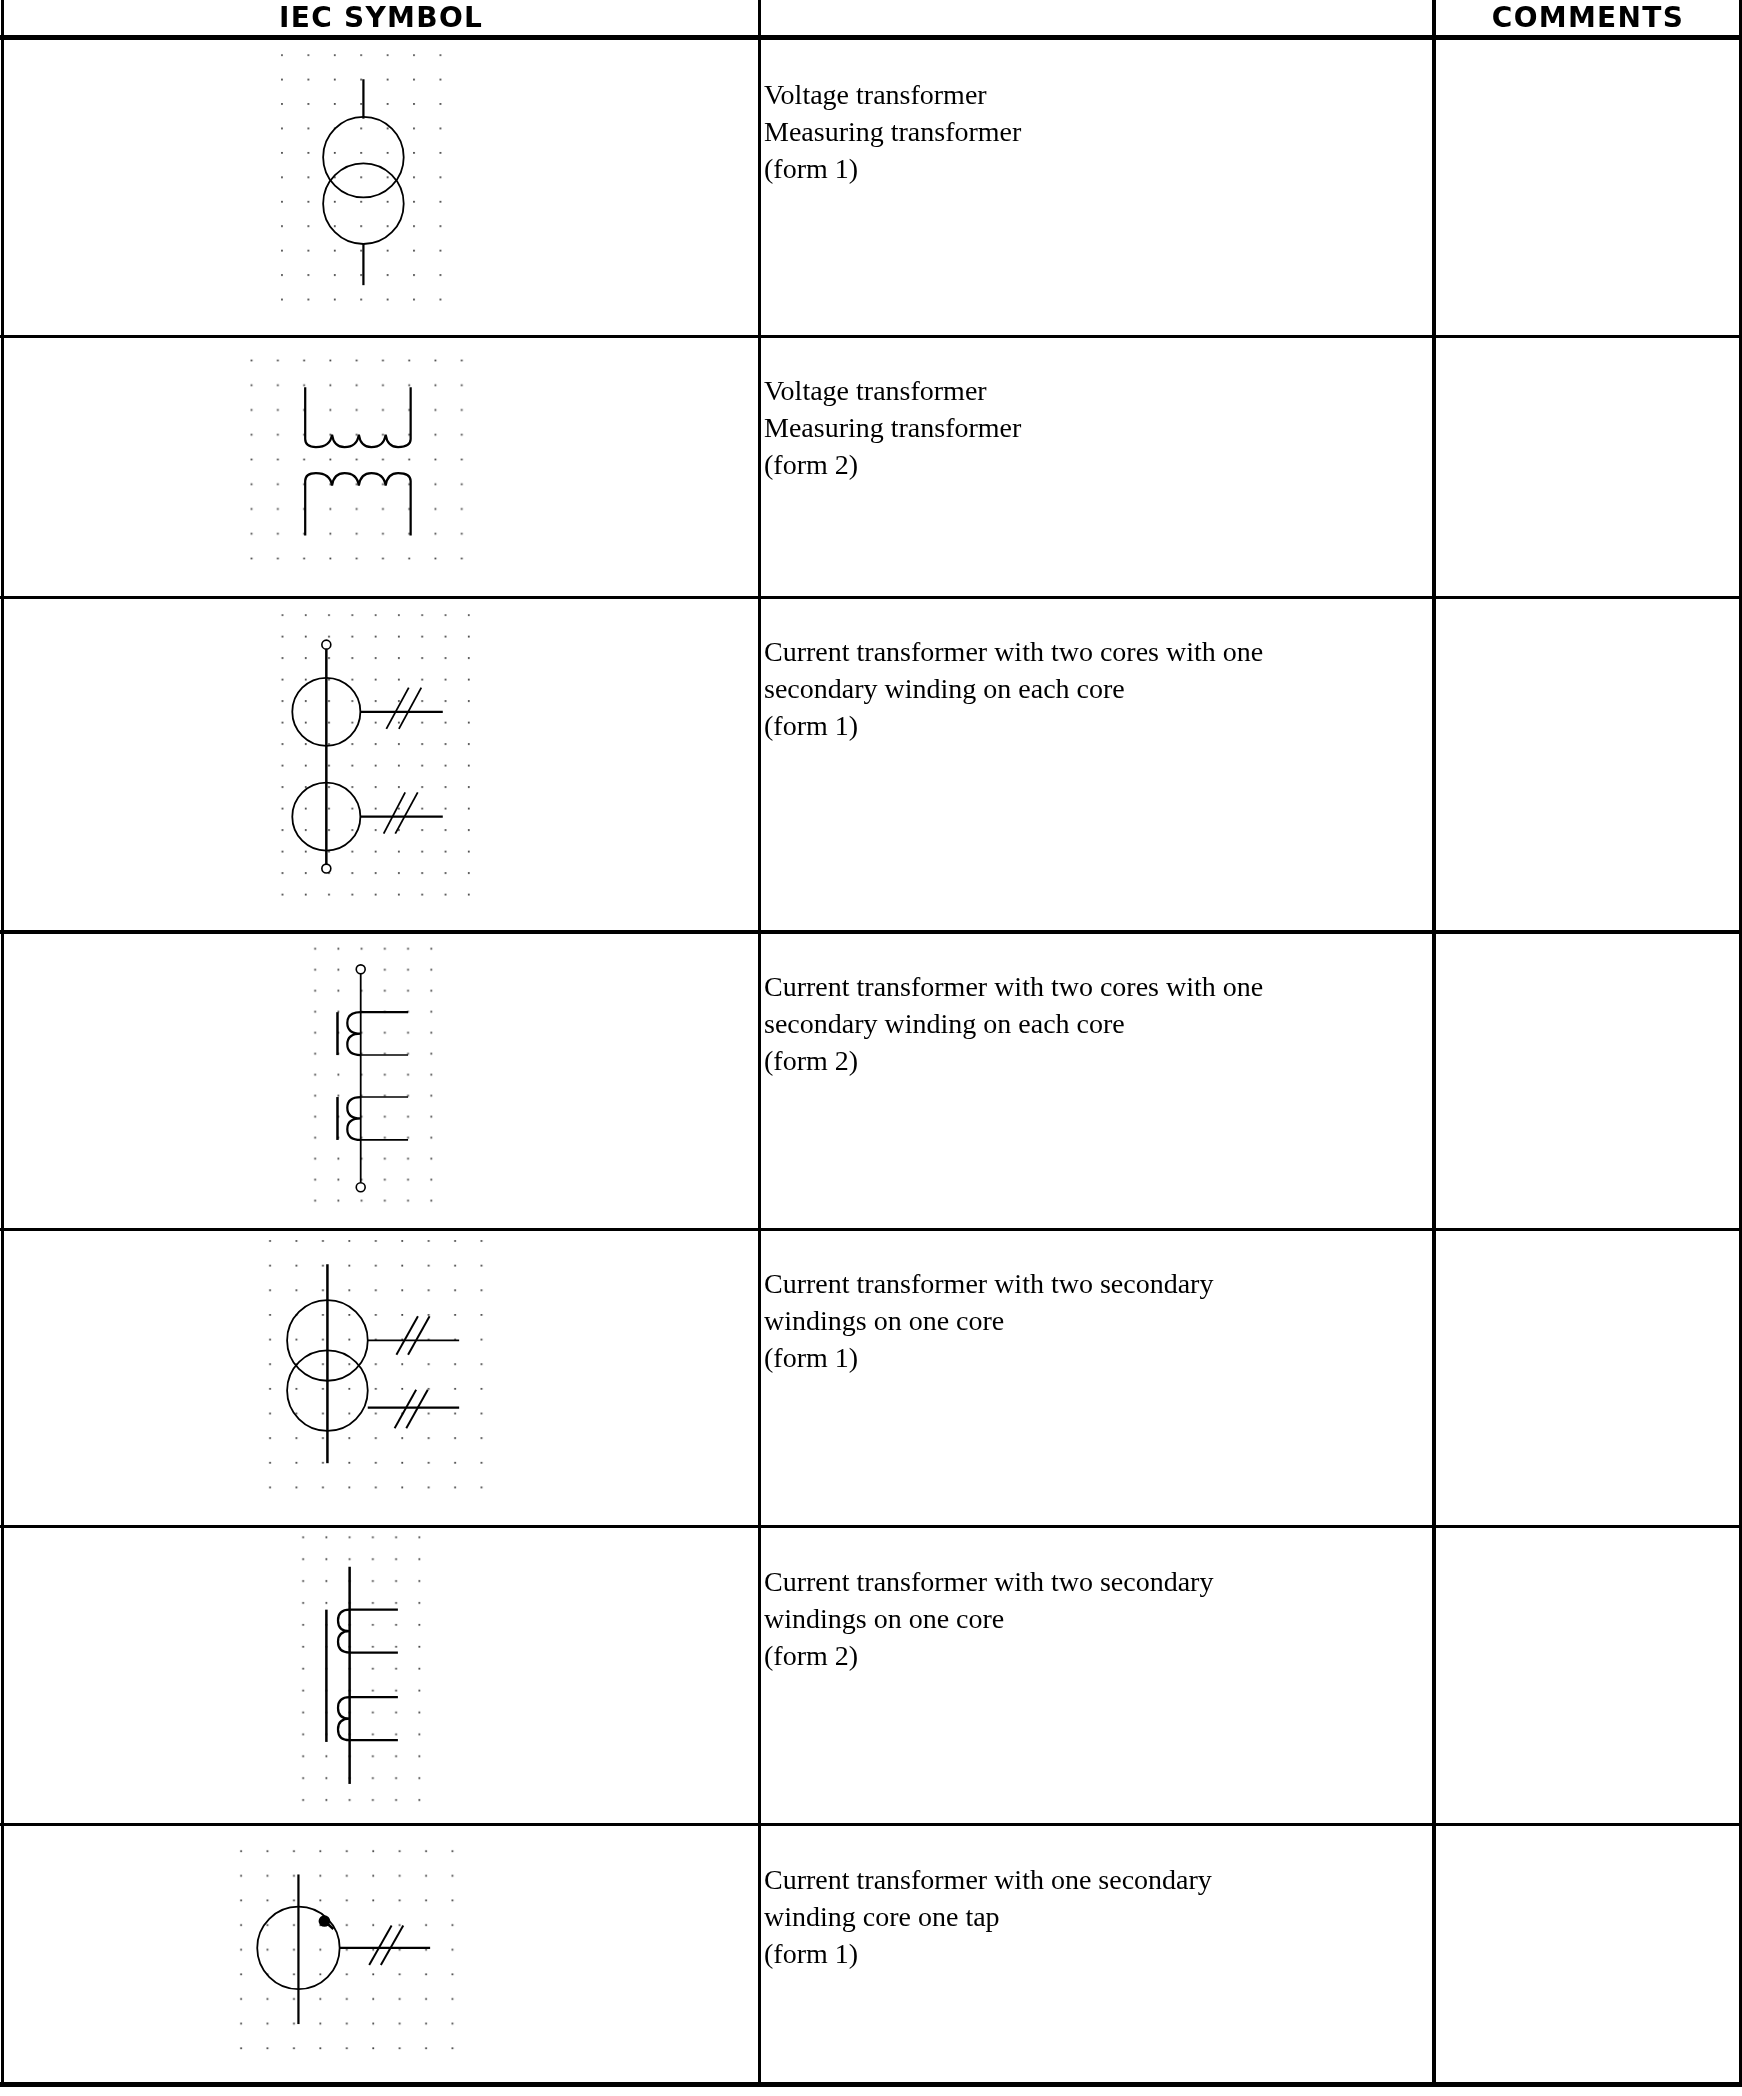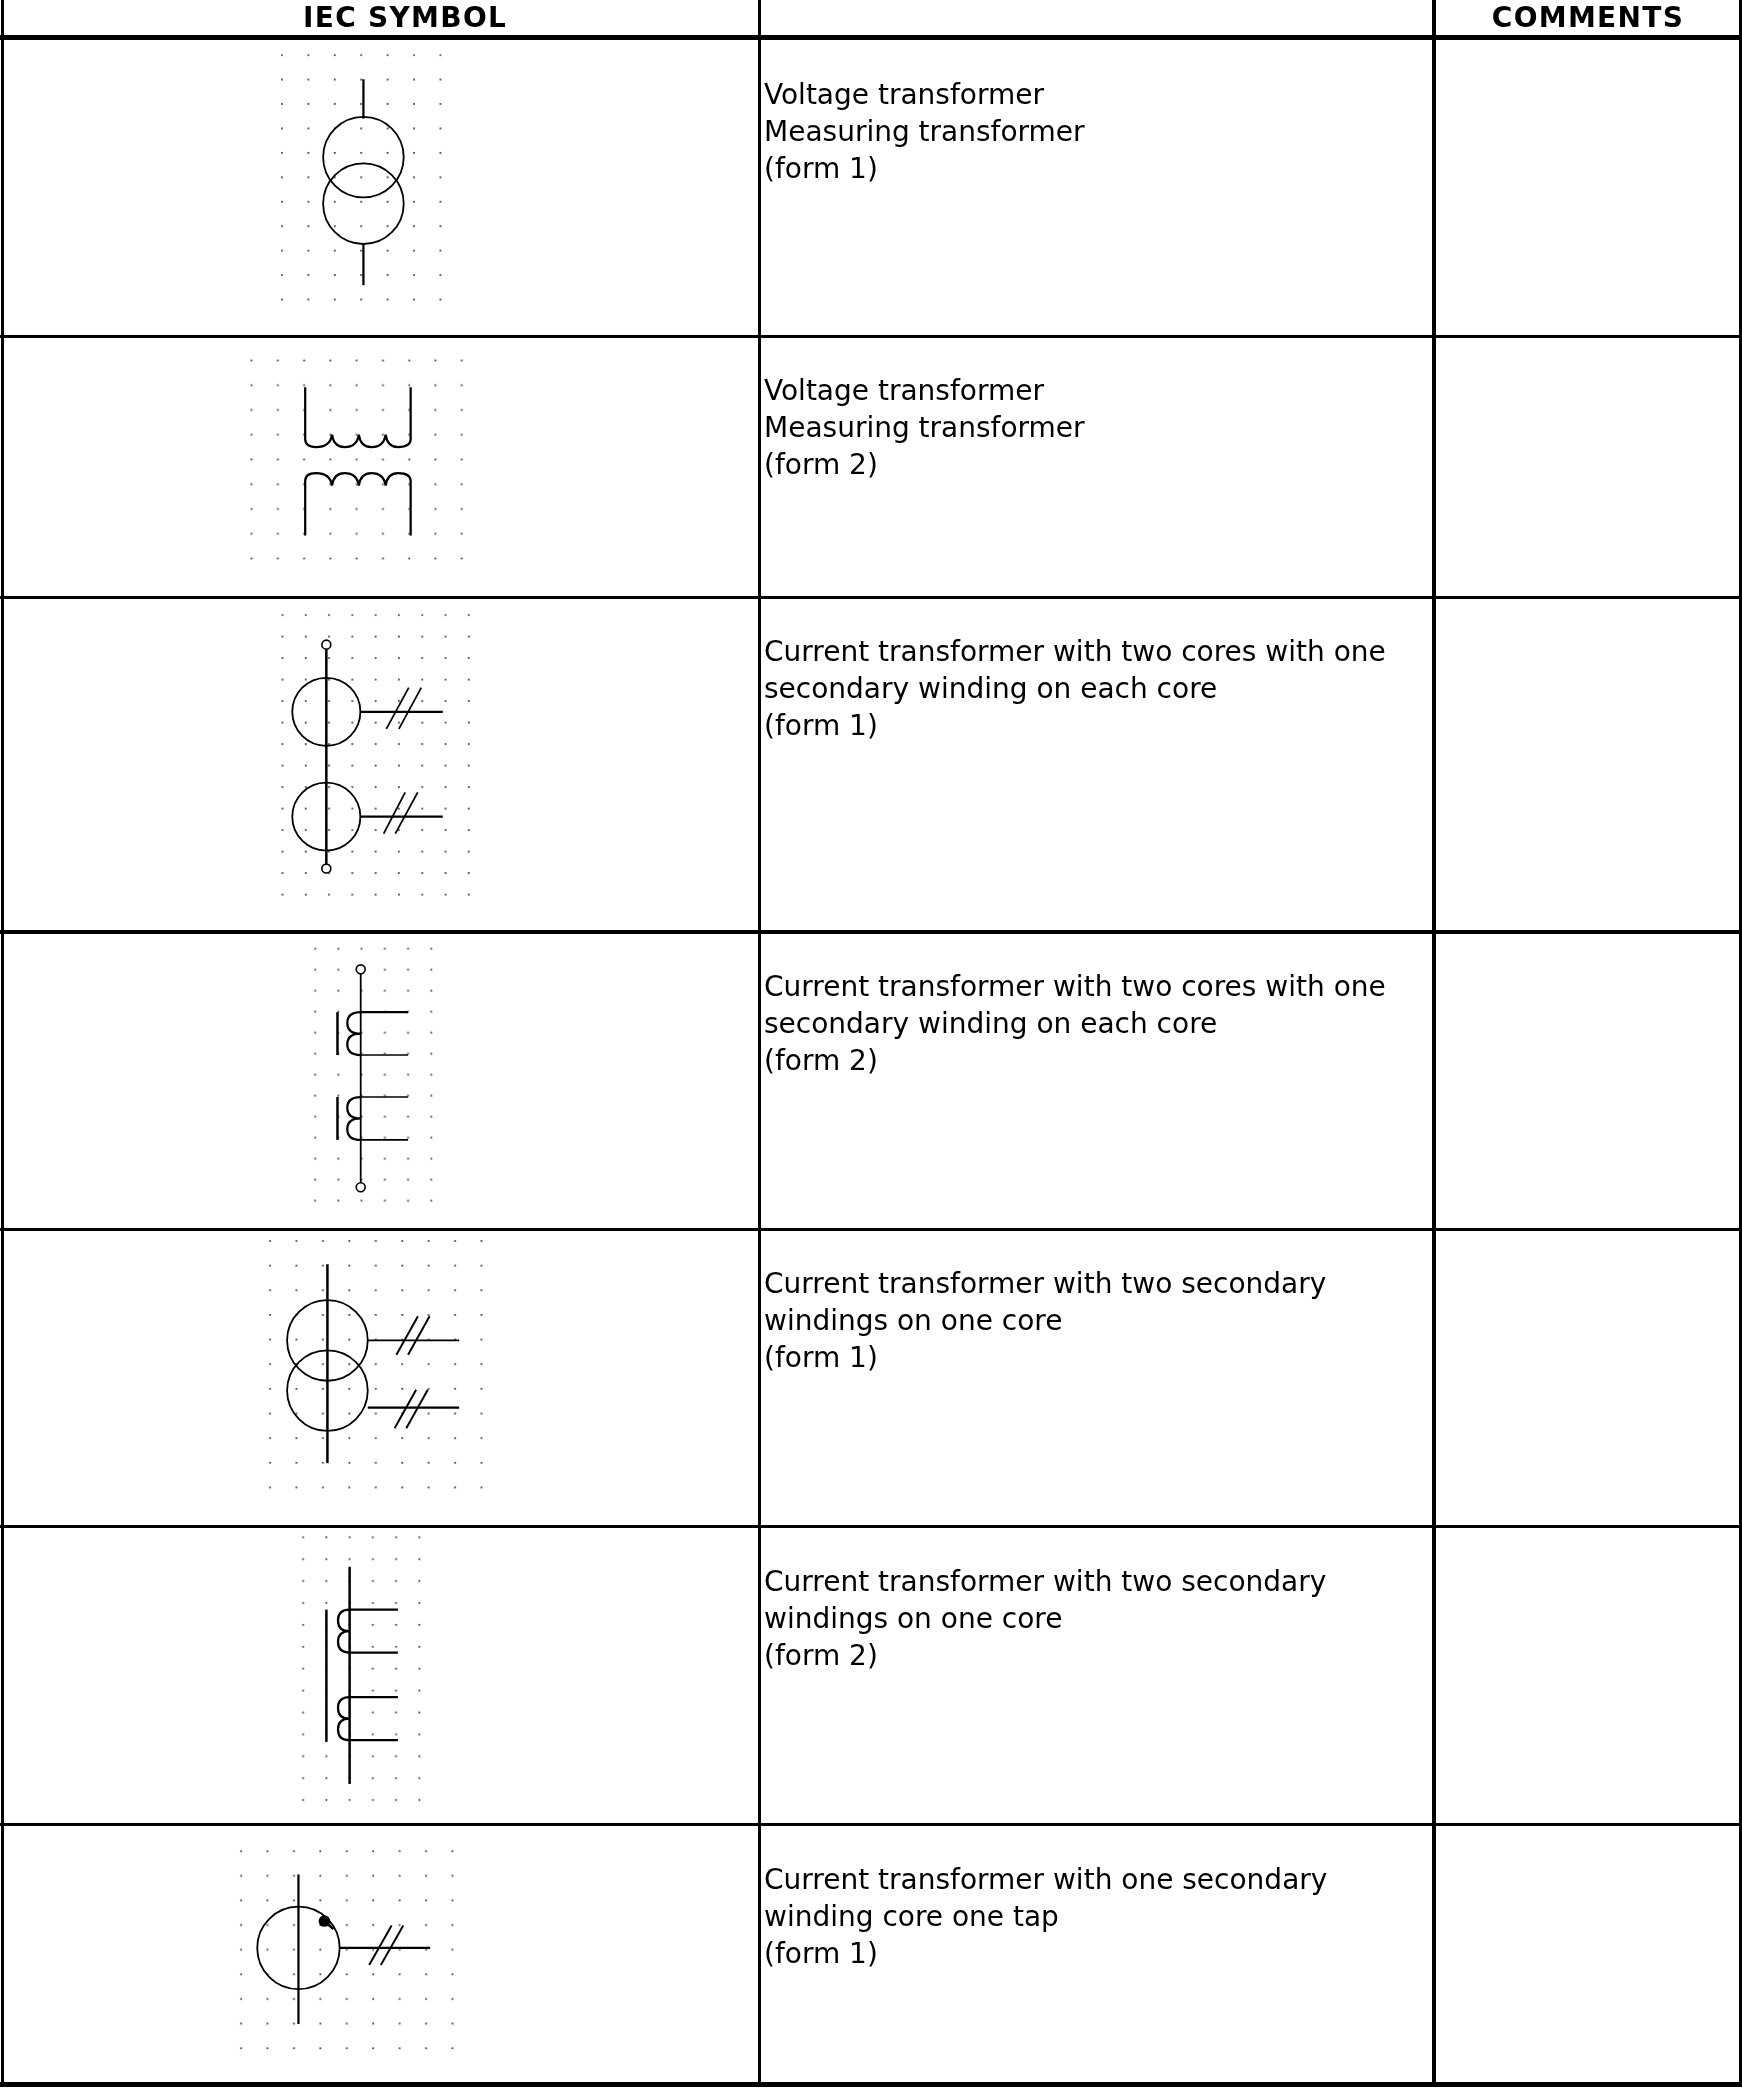--- a/index.html
+++ b/index.html
@@ -4,38 +4,38 @@
   <style>
     html, body { margin: 0; padding: 0; background: #ffffff; }
     body { width: 1743px; height: 2097px; position: relative; overflow: hidden;
            font-family: "DejaVu Sans", sans-serif; color: #000; }
     .sheet { position: absolute; left: 0; top: 0; width: 1743px; height: 2097px; }
     .vline { position: absolute; background: #000; width: 3.6px; }
     .hline { position: absolute; background: #000; left: 0; width: 1743px; height: 2.7px; }
     .hline.thick { height: 5.4px; }
     .hdr { position: absolute; top: 0; height: 34px; display: flex; align-items: center;
            justify-content: center; font-weight: bold; font-size: 28px; letter-spacing: 1.3px; }
-    .row { position: absolute; left: 0; width: 1743px; }
+    .row { position: absolute; left: 0; width: 1743px; font-family: Liberation Serif, serif; }
     .sym { position: absolute; left: 3.6px; width: 755px; top: 0; bottom: 0; }
     .sym svg { position: absolute; }
     .desc { position: absolute; left: 764px; width: 663px; font-size: 28px; line-height: 37px; }
     .comm { position: absolute; left: 1437px; width: 303px; top: 0; bottom: 0; }
     .desc span { display: block; white-space: pre; }
   </style>
 </head>
 <body>
 
 <div class="sheet">
 
   <div class="vline" style="left:0.9px;top:0;height:2087px;"></div>
   <div class="vline" style="left:758px;top:0;height:2087px;width:2.7px;"></div>
   <div class="vline" style="left:1432px;top:0;height:2087px;"></div>
   <div class="vline" style="left:1739px;top:0;height:2087px;"></div>
 
-  <div class="hdr" style="left:3.6px;width:755px;padding-left:24px;">IEC SYMBOL</div>
+  <div class="hdr" style="left:3.6px;width:755px;">IEC SYMBOL</div>
   <div class="hdr" style="left:1436px;width:304px;">COMMENTS</div>
   <div class="hline thick" style="top:35px;"></div>
 
   <div class="hline" style="top:335px;"></div>
   <div class="hline" style="top:596px;"></div>
   <div class="hline" style="top:930px;height:3.6px;"></div>
   <div class="hline" style="top:1228px;"></div>
   <div class="hline" style="top:1525px;"></div>
   <div class="hline" style="top:1823px;"></div>
   <div class="hline thick" style="top:2082px;"></div>

